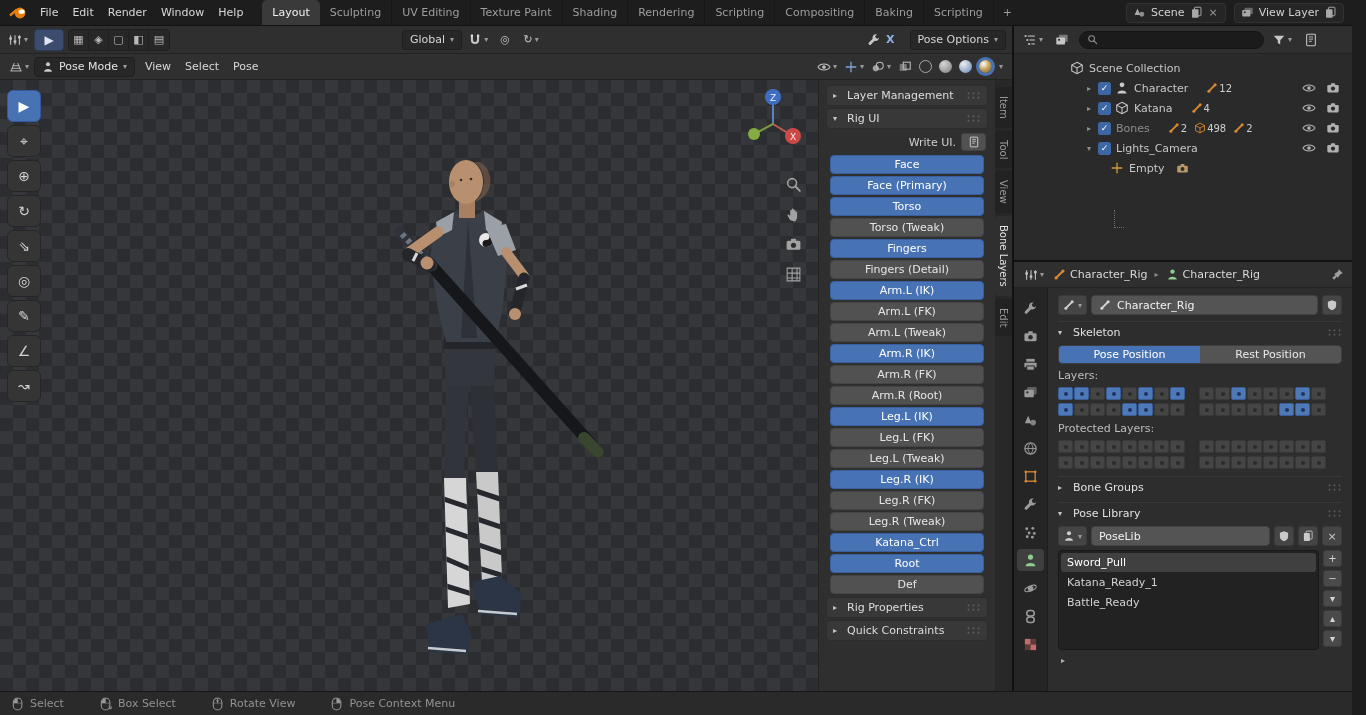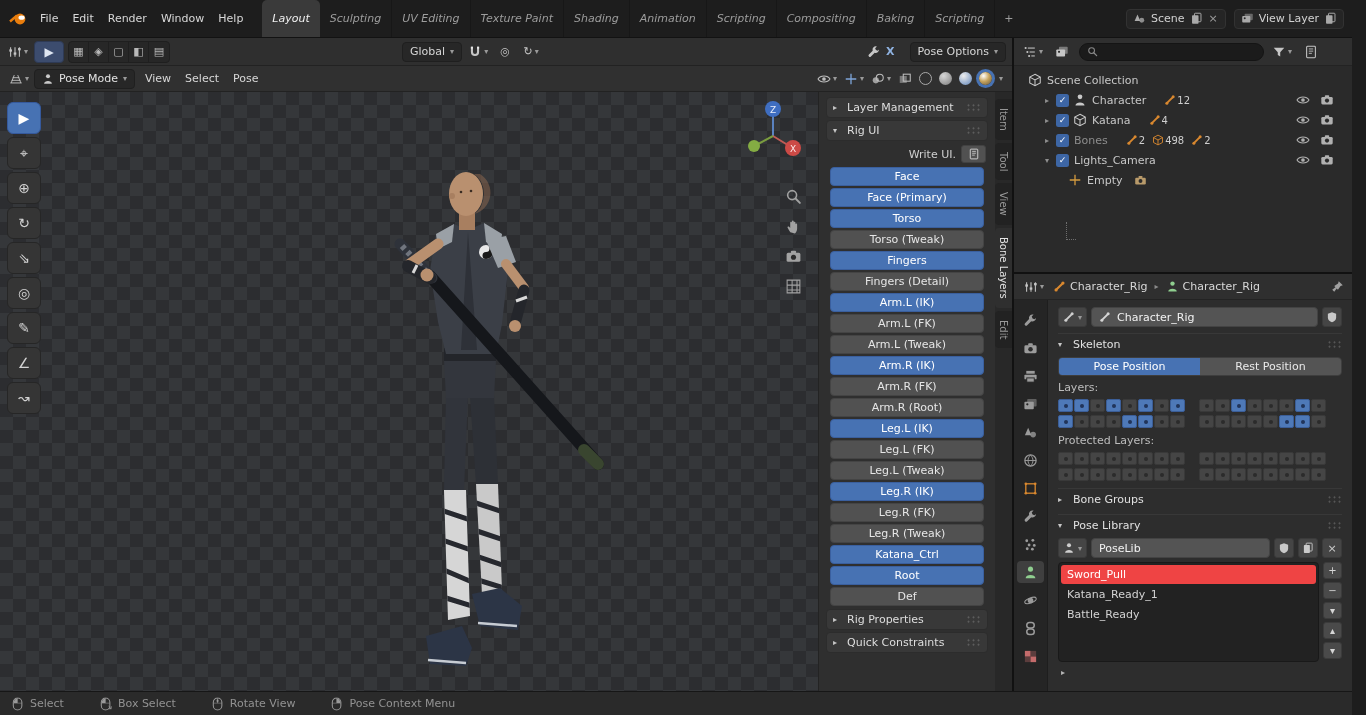--- a/index.html
+++ b/index.html
@@ -7,21 +7,21 @@
   body{font-family:"DejaVu Sans","Liberation Sans",sans-serif;font-size:11px;color:#d4d4d4;background:#1d1d1d;}
   svg{display:block;}
   .app{width:1352px;height:715px;display:flex;flex-direction:column;}
 
   
   .topbar{flex:0 0 26px;display:flex;align-items:stretch;background:#1d1d1d;border-bottom:1px solid #121212;padding:0 4px;}
   .topbar .logo{align-self:center;margin:0 5px;}
   .menus{display:flex;align-items:center;}
   .menu-item{padding:3px 7px;color:#d8d8d8;border-radius:3px;cursor:default;}
   .workspaces{display:flex;margin-left:12px;align-items:stretch;}
-  .ws-tab{display:flex;align-items:center;padding:12px 10px;color:#9d9d9d;border-right:1px solid #171717;font-style:italic;}
+  .ws-tab{display:flex;align-items:center;padding:0 10px;color:#9d9d9d;border-right:1px solid #171717;}
   .ws-tab.active{background:#3a3a3a;color:#f0f0f0;border-radius:5px 5px 0 0;border-right:none;}
   .ws-add{display:flex;align-items:center;padding:0 9px;color:#9d9d9d;}
   .tb-right{margin-left:auto;display:flex;align-items:center;gap:8px;padding-right:4px;}
   .id-chip{display:flex;align-items:center;gap:5px;background:#252525;border:1px solid #323232;border-radius:4px;height:20px;padding:0 6px;color:#d2d2d2;}
   .id-chip .ci{width:13px;height:13px;color:#a9a9a9;}
   .id-chip .x{color:#9a9a9a;font-size:11px;padding:0 1px;}
 
   
   .main{flex:1;display:flex;min-height:0;}
   .viewport-ed{width:1014px;display:flex;flex-direction:column;border-right:2px solid #111;}
@@ -87,21 +87,21 @@
   .ntabs{position:absolute;top:0;right:0;width:17px;height:100%;background:#282828;display:flex;flex-direction:column;gap:3px;padding-top:7px;}
   .side-tab{writing-mode:vertical-rl;display:flex;align-items:center;justify-content:center;padding:9px 2px;font-size:10px;color:#9a9a9a;background:#222;border-radius:4px 0 0 4px;}
   .side-tab.active{background:#2f2f2f;color:#e4e4e4;}
 
   
   .outliner{flex:0 0 236px;background:#2a2a2a;border-bottom:2px solid #111;display:flex;flex-direction:column;min-height:0;}
   .out-header{flex:0 0 28px;background:#2f2f2f;border-bottom:1px solid #232323;display:flex;align-items:center;gap:6px;padding:0 7px;}
   .search-pill{flex:1;max-width:185px;height:18px;background:#1b1b1b;border:1px solid #141414;border-radius:9px;display:flex;align-items:center;gap:5px;padding:0 7px;color:#8a8a8a;}
   .search-pill svg{width:11px;height:11px;flex:0 0 auto;}
   .search-pill input{flex:1;min-width:0;background:transparent;border:none;outline:none;color:#cfcfcf;font:inherit;}
-  .out-tree{flex:1;padding:4px 8px;color:#c7c7c7;position:relative;}
+  .out-tree{flex:1;padding:4px 2px;color:#c7c7c7;position:relative;margin-left:48px;}
   .out-row{height:20px;display:flex;align-items:center;gap:4px;padding:0 6px;}
   .out-row.lvl1{padding-left:20px;}
   .out-row.lvl2{padding-left:46px;}
   .tw{width:10px;text-align:center;color:#8f8f8f;font-size:8px;}
   .ck{width:13px;height:13px;border-radius:2.5px;background:#3d66a5;color:#fff;font-size:9px;display:flex;align-items:center;justify-content:center;}
   .oic{width:14px;height:14px;color:#c9c9c9;}
   .out-label{padding-left:1px;}
   .dimmed{color:#8d8d8d;}
   .badges{display:flex;align-items:center;gap:7px;margin-left:14px;}
   .badge{display:flex;align-items:center;gap:1px;color:#cfcfcf;font-size:10px;}
@@ -143,21 +143,21 @@
   .layer-grid{display:flex;gap:14px;padding:1px 0;}
   .layer-block{display:flex;flex-direction:column;gap:3px;}
   .layer-row{display:flex;gap:1px;}
   .layer-cell{width:15px;height:13px;background:#454545;border:1px solid #393939;border-radius:2px;position:relative;}
   .layer-cell::after{content:"";position:absolute;left:50%;top:50%;width:4px;height:4px;margin:-2px 0 0 -2px;border-radius:50%;background:#2b2b2b;}
   .layer-cell.on{background:#4e79b8;border-color:#3b5e98;}
   .layer-cell.on::after{background:#21355a;}
   .pose-wrap{display:flex;gap:4px;}
   .pose-list{flex:1;background:#222;border:1px solid #191919;border-radius:4px;padding:2px;display:flex;flex-direction:column;gap:1px;height:100px;}
   .pose-row{flex:0 0 19px;display:flex;align-items:center;padding:0 6px;border-radius:3px;color:#d2d2d2;white-space:nowrap;overflow:hidden;}
-  .pose-row.selected{background:#ef4444;color:#fff;}
+  .pose-row.selected{background:#404040;color:#fff;}
   .list-ops{display:flex;flex-direction:column;gap:3px;}
   .op-btn{width:19px;height:17px;background:#4a4a4a;border:1px solid #3b3b3b;border-radius:3px;color:#d6d6d6;display:flex;align-items:center;justify-content:center;font-size:10px;}
   .bottom-arrow{color:#b5b5b5;font-size:8px;padding:2px 0 0 3px;}
 
   
   .statusbar{flex:0 0 24px;background:#2a2a2a;border-top:1px solid #161616;display:flex;align-items:center;gap:36px;padding:0 12px;color:#929292;}
   .hint{display:flex;align-items:center;gap:6px;}
   .mi{width:12px;height:16px;color:#9a9a9a;}
   .status-info{margin-left:auto;color:#8a8a8a;white-space:nowrap;}
 </style>
@@ -336,21 +336,21 @@
         <span class="menu-item">Render</span>
         <span class="menu-item">Window</span>
         <span class="menu-item">Help</span>
       </nav>
     <div class="workspaces" id="workspaces">
         <span class="ws-tab active">Layout</span>
         <span class="ws-tab">Sculpting</span>
         <span class="ws-tab">UV Editing</span>
         <span class="ws-tab">Texture Paint</span>
         <span class="ws-tab">Shading</span>
-        <span class="ws-tab">Animation</span>
+        <span class="ws-tab">Rendering</span>
         <span class="ws-tab">Scripting</span>
         <span class="ws-tab">Compositing</span>
         <span class="ws-tab">Baking</span>
         <span class="ws-tab">Scripting</span>
         <span class="ws-add">+</span>
       </div>
     <div class="tb-right">
       <div class="id-chip">
         <svg class="ci">
             <use href="#s-scene"></use>

